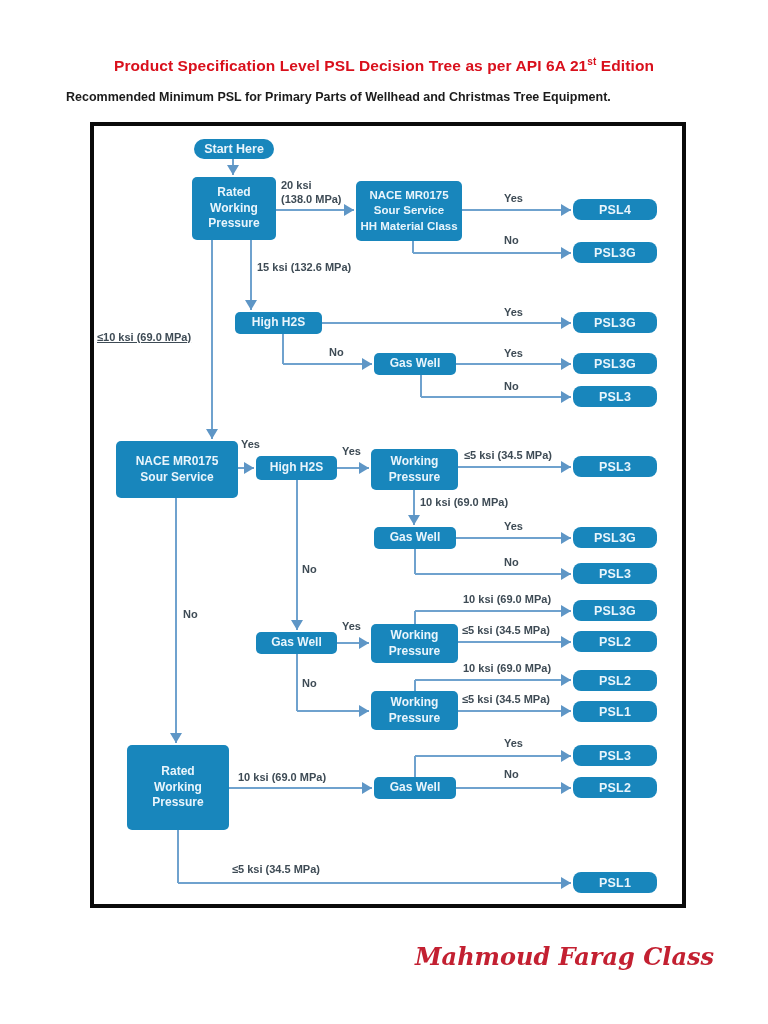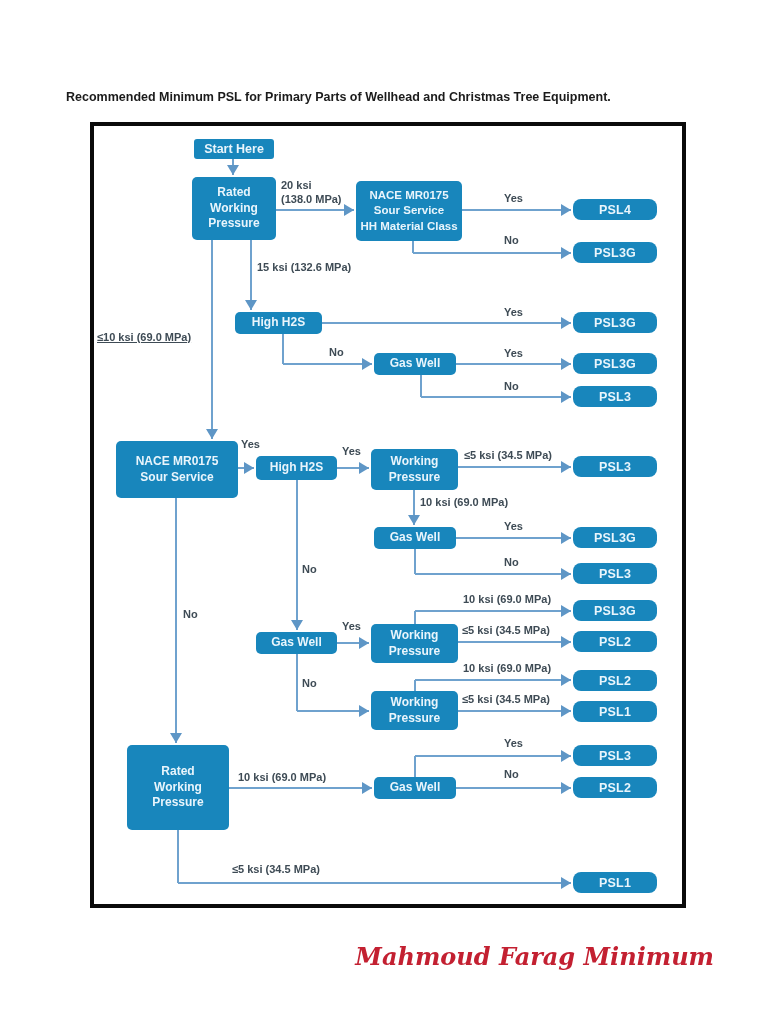--- a/index.html
+++ b/index.html
@@ -13,40 +13,43 @@
   .doc-subtitle { position:absolute; left:66px; top:90px; font-size:12.5px; font-weight:bold; color:#1b1b1b; }
 
   .frame { position:absolute; left:90px; top:122px; width:596px; height:786px;
            border:4px solid #0a0a0a; box-sizing:border-box; background:#ffffff; }
 
   .node { position:absolute; background:var(--node-blue,#1886bc); color:var(--node-text,#e9f5fc);
           font-weight:bold; font-size:12px; line-height:1.28; border-radius:5px;
           display:flex; align-items:center; justify-content:center; text-align:center;
           white-space:pre-line; box-sizing:border-box; }
   .node.psl   { font-size:12.5px; border-radius:8px; letter-spacing:.2px; }
-  .node.start { font-size:12.5px; border-radius:3px; }
+  .node.start { font-size:12.5px; border-radius:10px; }
   .node.sm    { font-size:11.5px; line-height:1.35; }
 
   .seg { position:absolute; background:var(--line-blue,#6fa2ce); }
   .arr { position:absolute; width:0; height:0; }
   .arr-right { border-top:6px solid transparent; border-bottom:6px solid transparent;
                border-left:10px solid var(--arrow-blue,#5e96c6); }
   .arr-down  { border-left:6px solid transparent; border-right:6px solid transparent;
                border-top:10px solid var(--arrow-blue,#5e96c6); }
 
   .edge-label { position:absolute; font-size:11px; font-weight:bold; color:var(--label-gray,#3e4b55);
                 white-space:pre-line; line-height:1.3; }
 
   .signature { position:absolute; right:54px; top:942px; font-family:"DejaVu Serif", serif;
                font-style:italic; font-weight:bold; font-size:24px; color:var(--signature-red,#c32031); }
 </style>
 </head>
 <body>
 
 <div class="canvas">
+  <div class="doc-title">
+    <span>Product Specification Level PSL Decision Tree as per API 6A 21</span><sup>st</sup><span> Edition</span>
+  </div>
   <div class="doc-subtitle">Recommended Minimum PSL for Primary Parts of Wellhead and Christmas Tree Equipment.</div>
 
   <div class="frame"></div>
   <div id="diagram-layer">
       <div class="node start" style="left: 194px; top: 139px; width: 80px; height: 20px;">Start Here</div>
       <div class="node" style="left: 192px; top: 177px; width: 84px; height: 63px;">Rated
 Working
 Pressure</div>
       <div class="node sm" style="left: 356px; top: 181px; width: 106px; height: 60px;">NACE MR0175
 Sour Service
@@ -171,14 +174,14 @@
       <div class="edge-label" style="left: 462px; top: 623px;">≤5 ksi (34.5 MPa)</div>
       <div class="edge-label" style="left: 302px; top: 676px;">No</div>
       <div class="edge-label" style="left: 463px; top: 661px;">10 ksi (69.0 MPa)</div>
       <div class="edge-label" style="left: 462px; top: 692px;">≤5 ksi (34.5 MPa)</div>
       <div class="edge-label" style="left: 504px; top: 736px;">Yes</div>
       <div class="edge-label" style="left: 238px; top: 770px;">10 ksi (69.0 MPa)</div>
       <div class="edge-label" style="left: 504px; top: 767px;">No</div>
       <div class="edge-label" style="left: 232px; top: 862px;">≤5 ksi (34.5 MPa)</div>
     </div>
 
-  <div class="signature">Mahmoud Farag Minimum</div>
+  <div class="signature">Mahmoud Farag Class</div>
 </div>
 
 </body></html>

